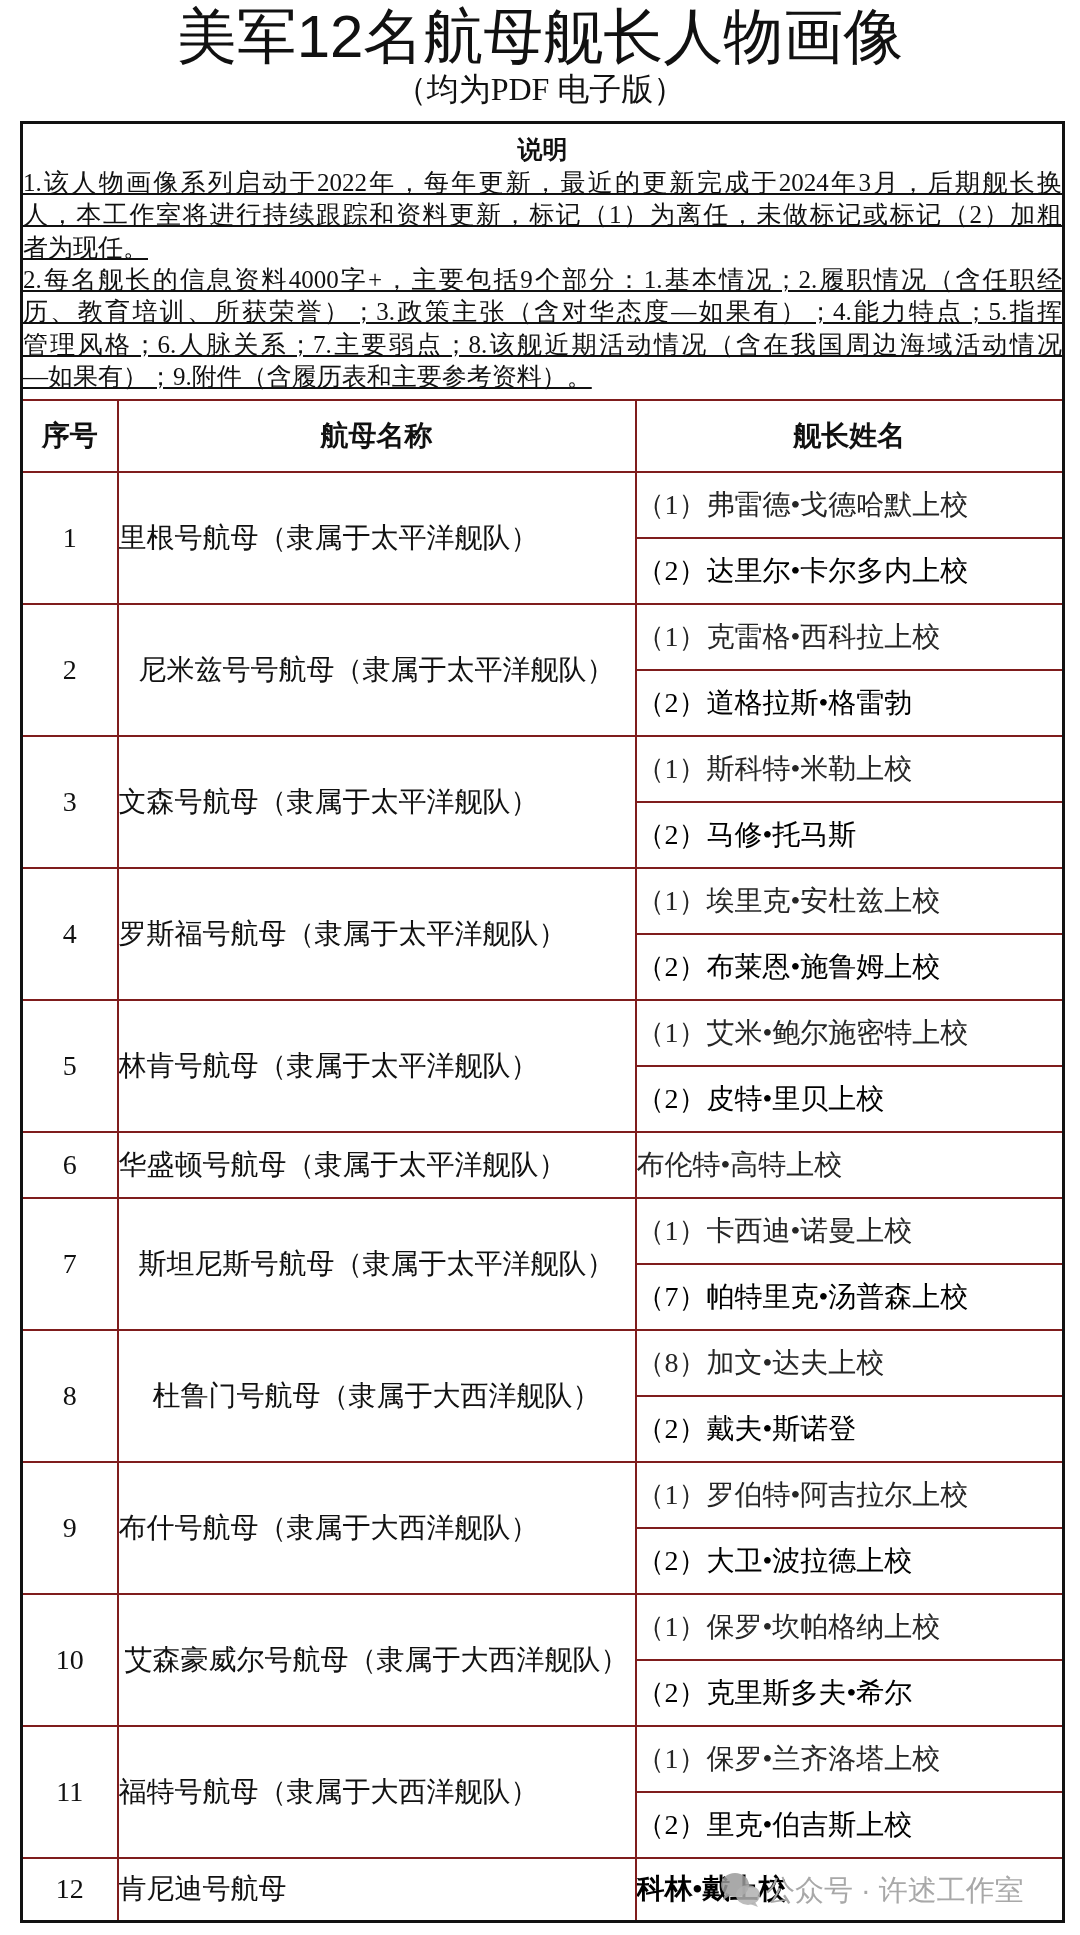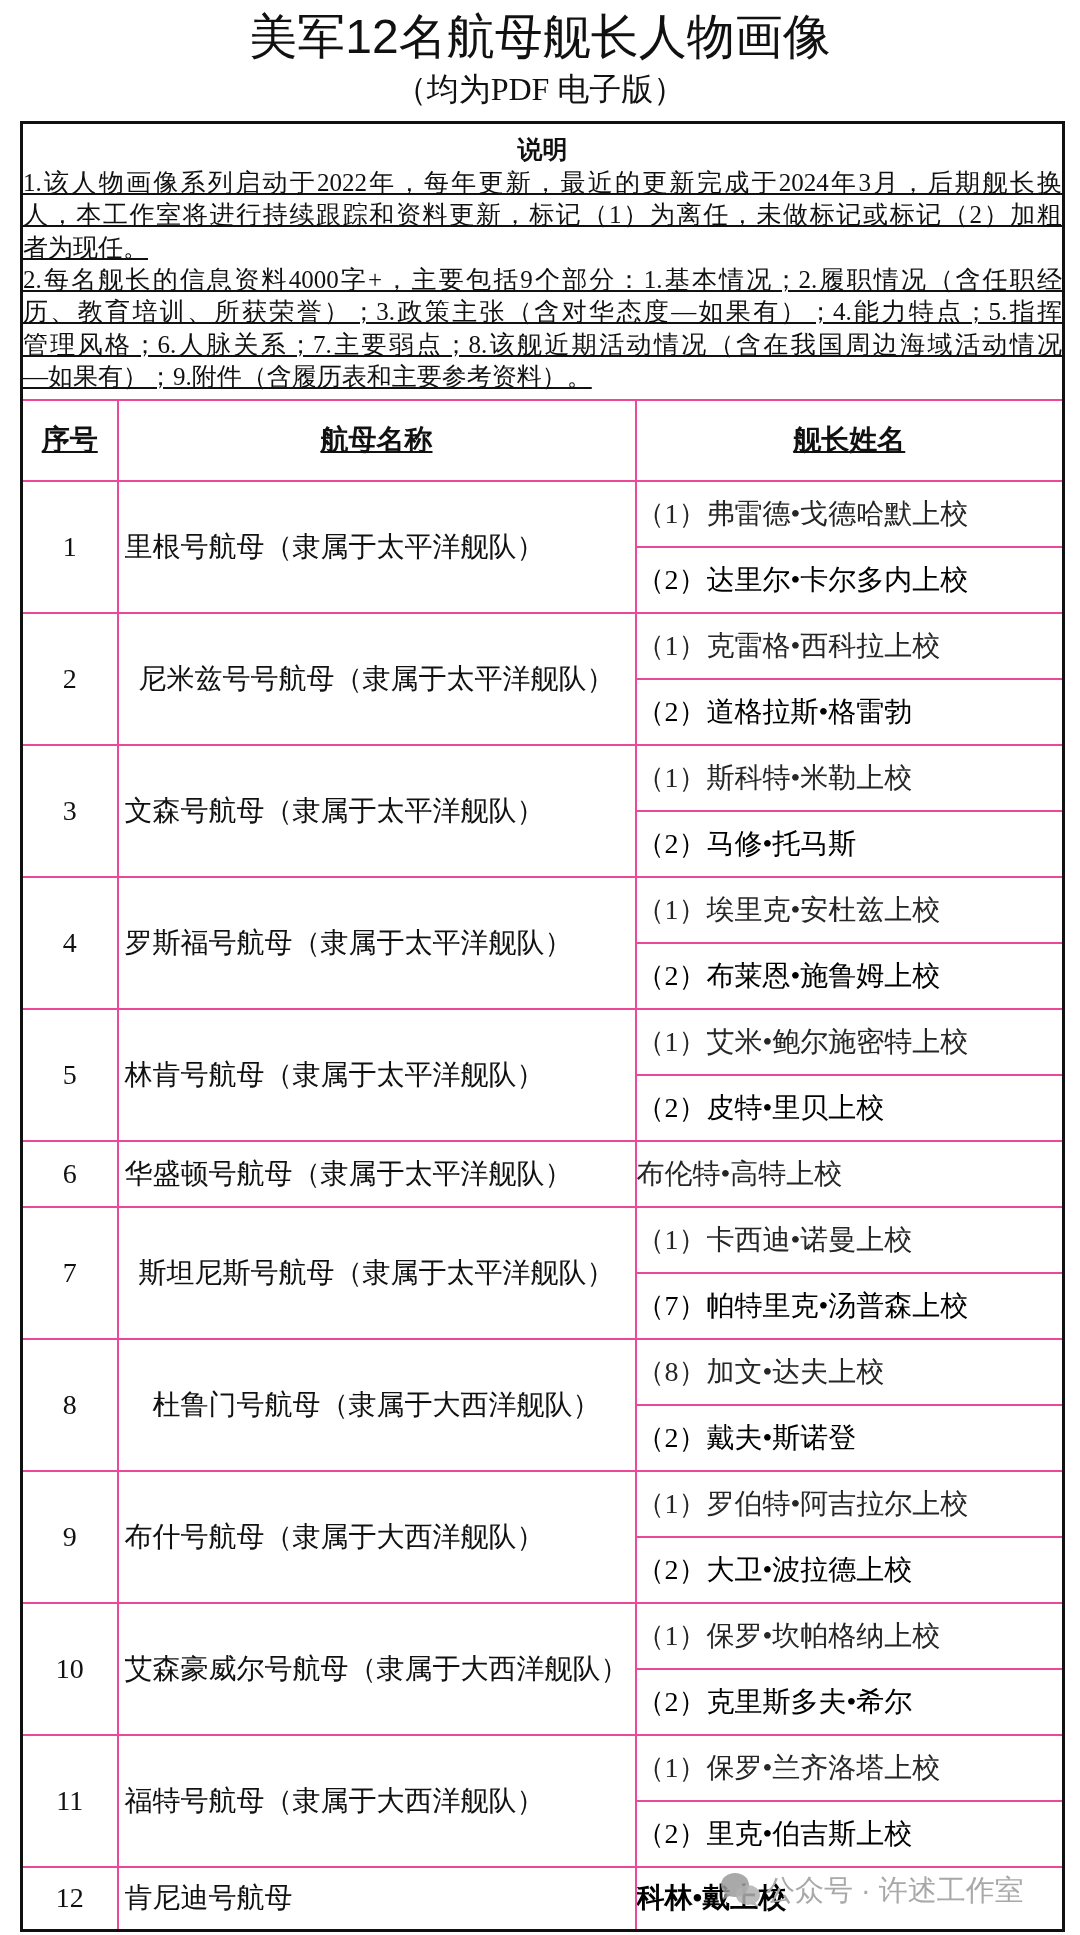--- a/index.html
+++ b/index.html
@@ -3,57 +3,57 @@
 <meta charset="utf-8">
 <style>
   html, body { margin: 0; padding: 0; }
   body {
     width: 1080px; height: 1935px; position: relative; overflow: hidden;
     background: #ffffff; color: #111111;
     font-family: "Liberation Serif", "DejaVu Serif", serif;
   }
   .title {
     position: absolute; left: 0; top: 9px; width: 1080px;
-    text-align: center; font-size: 48px; line-height: 56px;
+    text-align: center; font-size: 60px; line-height: 56px;
     font-family: "Liberation Sans", "DejaVu Sans", sans-serif;
     color: #111; white-space: nowrap;
   }
   .subtitle {
     position: absolute; left: 0; top: 69px; width: 1080px;
     text-align: center; font-size: 32px; line-height: 40px;
     color: #111; white-space: nowrap;
   }
   table.roster {
     position: absolute; left: 20px; top: 121px; width: 1042px;
     border-collapse: collapse; table-layout: fixed;
     border: 3px solid #111;
   }
   table.roster td, table.roster th {
-    border: 2px solid #ec4899; padding: 0; vertical-align: middle;
+    border: 2px solid #7f1d1d; padding: 0; vertical-align: middle;
     overflow: hidden; white-space: nowrap;
   }
   tr.desc-row { height: 277px; }
   td.desc-cell { vertical-align: top; padding: 3px 4px 0 5px; }
   .desc-heading {
     text-align: center; font-weight: bold; font-size: 25px;
     line-height: 34px; margin-top: 4px;
   }
   .desc-line {
     font-size: 25px; line-height: 32.4px; height: 32.4px;
     white-space: nowrap; overflow: hidden; text-decoration: underline;
   }
   .desc-line.full { text-align: justify; text-align-last: justify; }
   .desc-line.last { text-align: left; }
-  tr.head-row { height: 81px; text-decoration: underline; }
+  tr.head-row { height: 72px; }
   th.head { font-size: 28px; font-weight: bold; text-align: center; }
   tr.sub { height: 66px; }
   tr.sub.short { height: 64px; }
   td.num { text-align: center; font-size: 28px; }
   td.carrier { font-size: 28px; }
-  td.carrier.left { text-align: left; padding-left: 6px; }
+  td.carrier.left { text-align: left; }
   td.carrier.center { text-align: center; }
   td.cap { font-size: 28px; text-align: left; padding-left: 6px; }
   td.cap.former { font-weight: normal; color: #262626; }
   td.cap.current { font-weight: normal; color: #000; }
   td.cap.single { font-weight: normal; color: #262626; }
   td.cap.single-bold { font-weight: bold; color: #000; }
   .watermark {
     position: absolute; left: 718px; top: 1871px; height: 38px;
     display: flex; align-items: center; pointer-events: none;
   }

